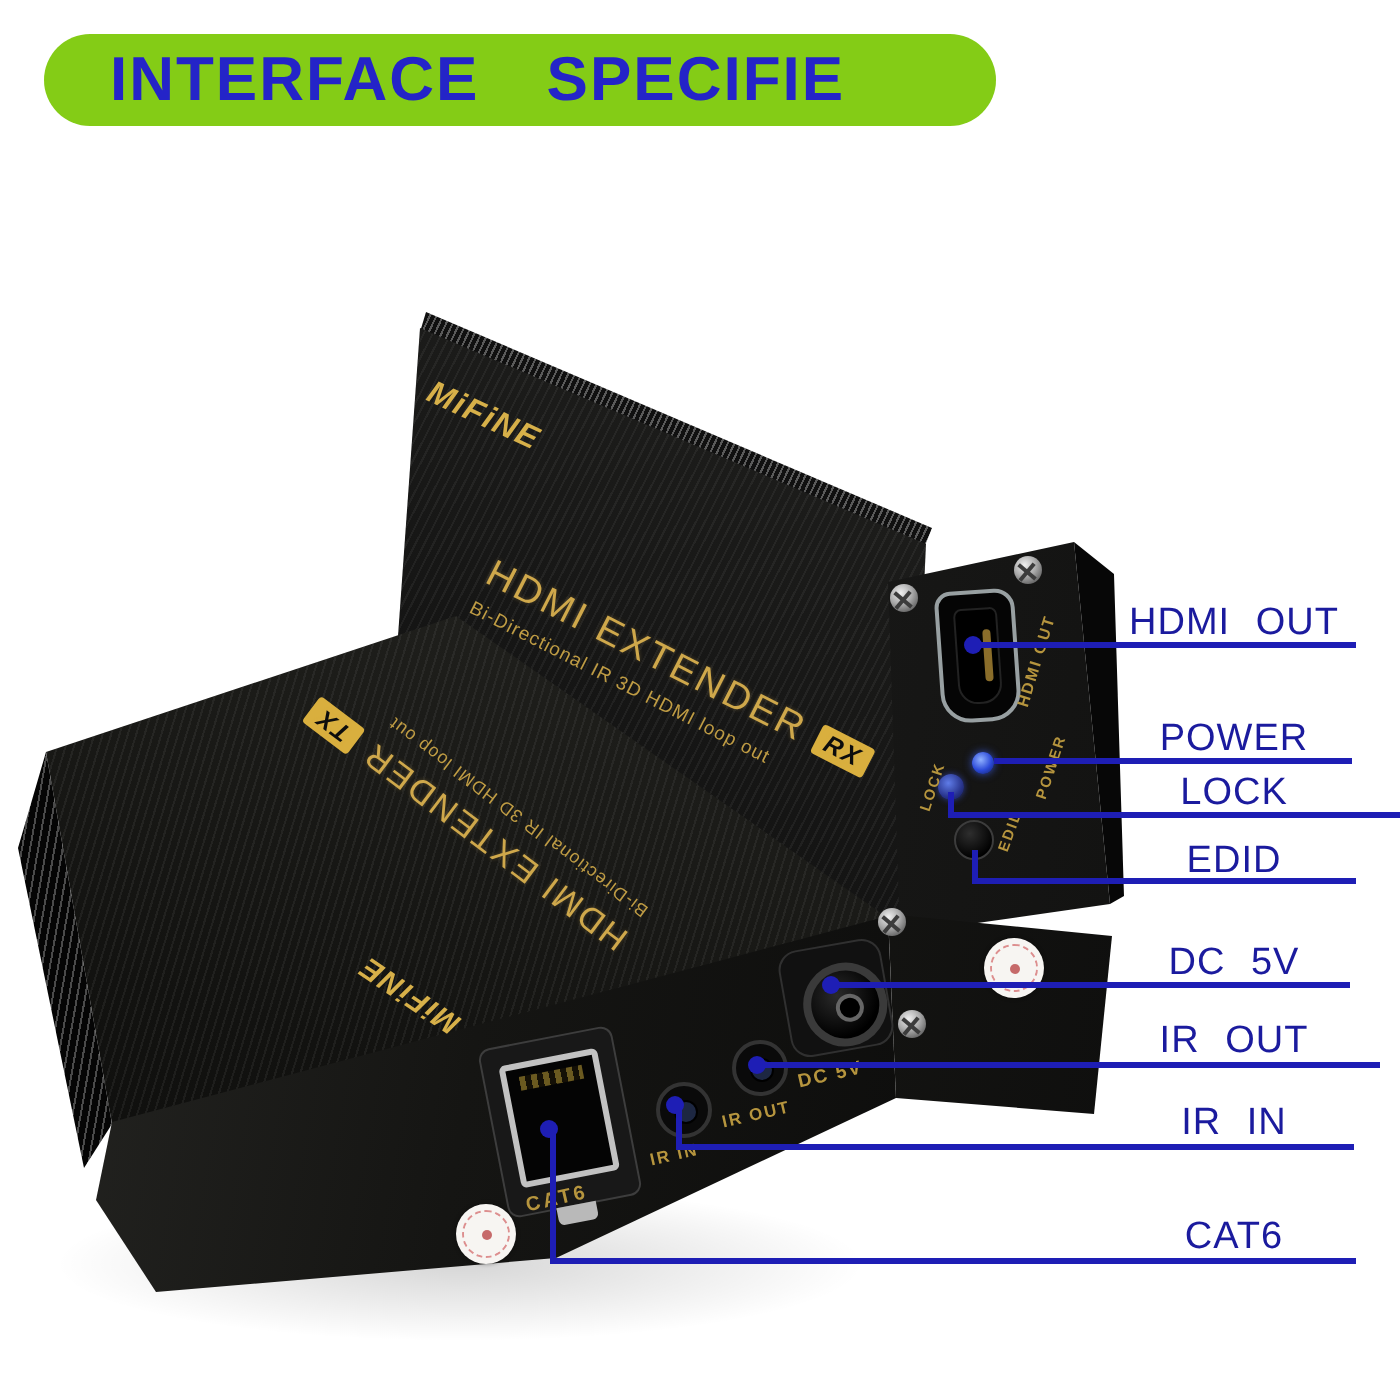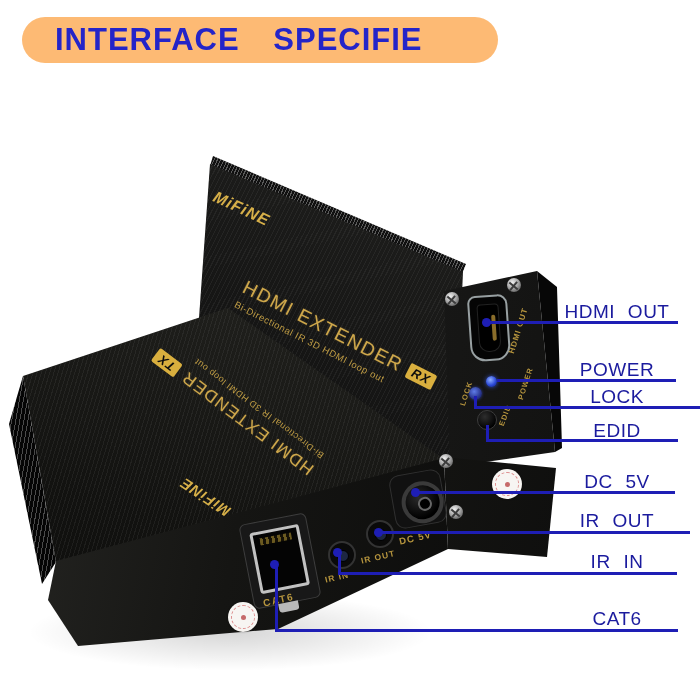--- a/index.html
+++ b/index.html
@@ -121,21 +121,21 @@
   #cl-irin-v{left:338px;top:552px;height:22px;} #cl-irin-h{left:338px;top:572px;width:339px;}
   #cl-irin-dot{left:333px;top:548px;}
   #cl-cat6-v{left:275px;top:565px;height:66px;} #cl-cat6-h{left:275px;top:629px;width:403px;}
   #cl-cat6-dot{left:270px;top:560px;}
   .lbl{position:absolute;left:552px;width:130px;text-align:center;font-size:19px;
     color:#1b1b9e;letter-spacing:0.5px;word-spacing:7px;white-space:nowrap;}
   #lb-hdmi{top:301px;} #lb-power{top:359px;} #lb-lock{top:386px;} #lb-edid{top:420px;}
   #lb-dc{top:471px;} #lb-irout{top:510px;} #lb-irin{top:551px;} #lb-cat6{top:608px;}
 
   
-  #title-pill{left:22px;top:17px;width:476px;height:46px;border-radius:23px;background:#fdba74;}
+  #title-pill{left:22px;top:17px;width:476px;height:46px;border-radius:23px;background:#84cc16;}
   #title-text{display:block;line-height:46px;padding-left:33px;font-size:31px;font-weight:bold;
     color:#2424c8;letter-spacing:1px;word-spacing:24px;white-space:nowrap;}
 </style>
 </head>
 <body>
 
 <div id="stage">
 
   <div class="abs" id="ground-shadow"></div>
 

